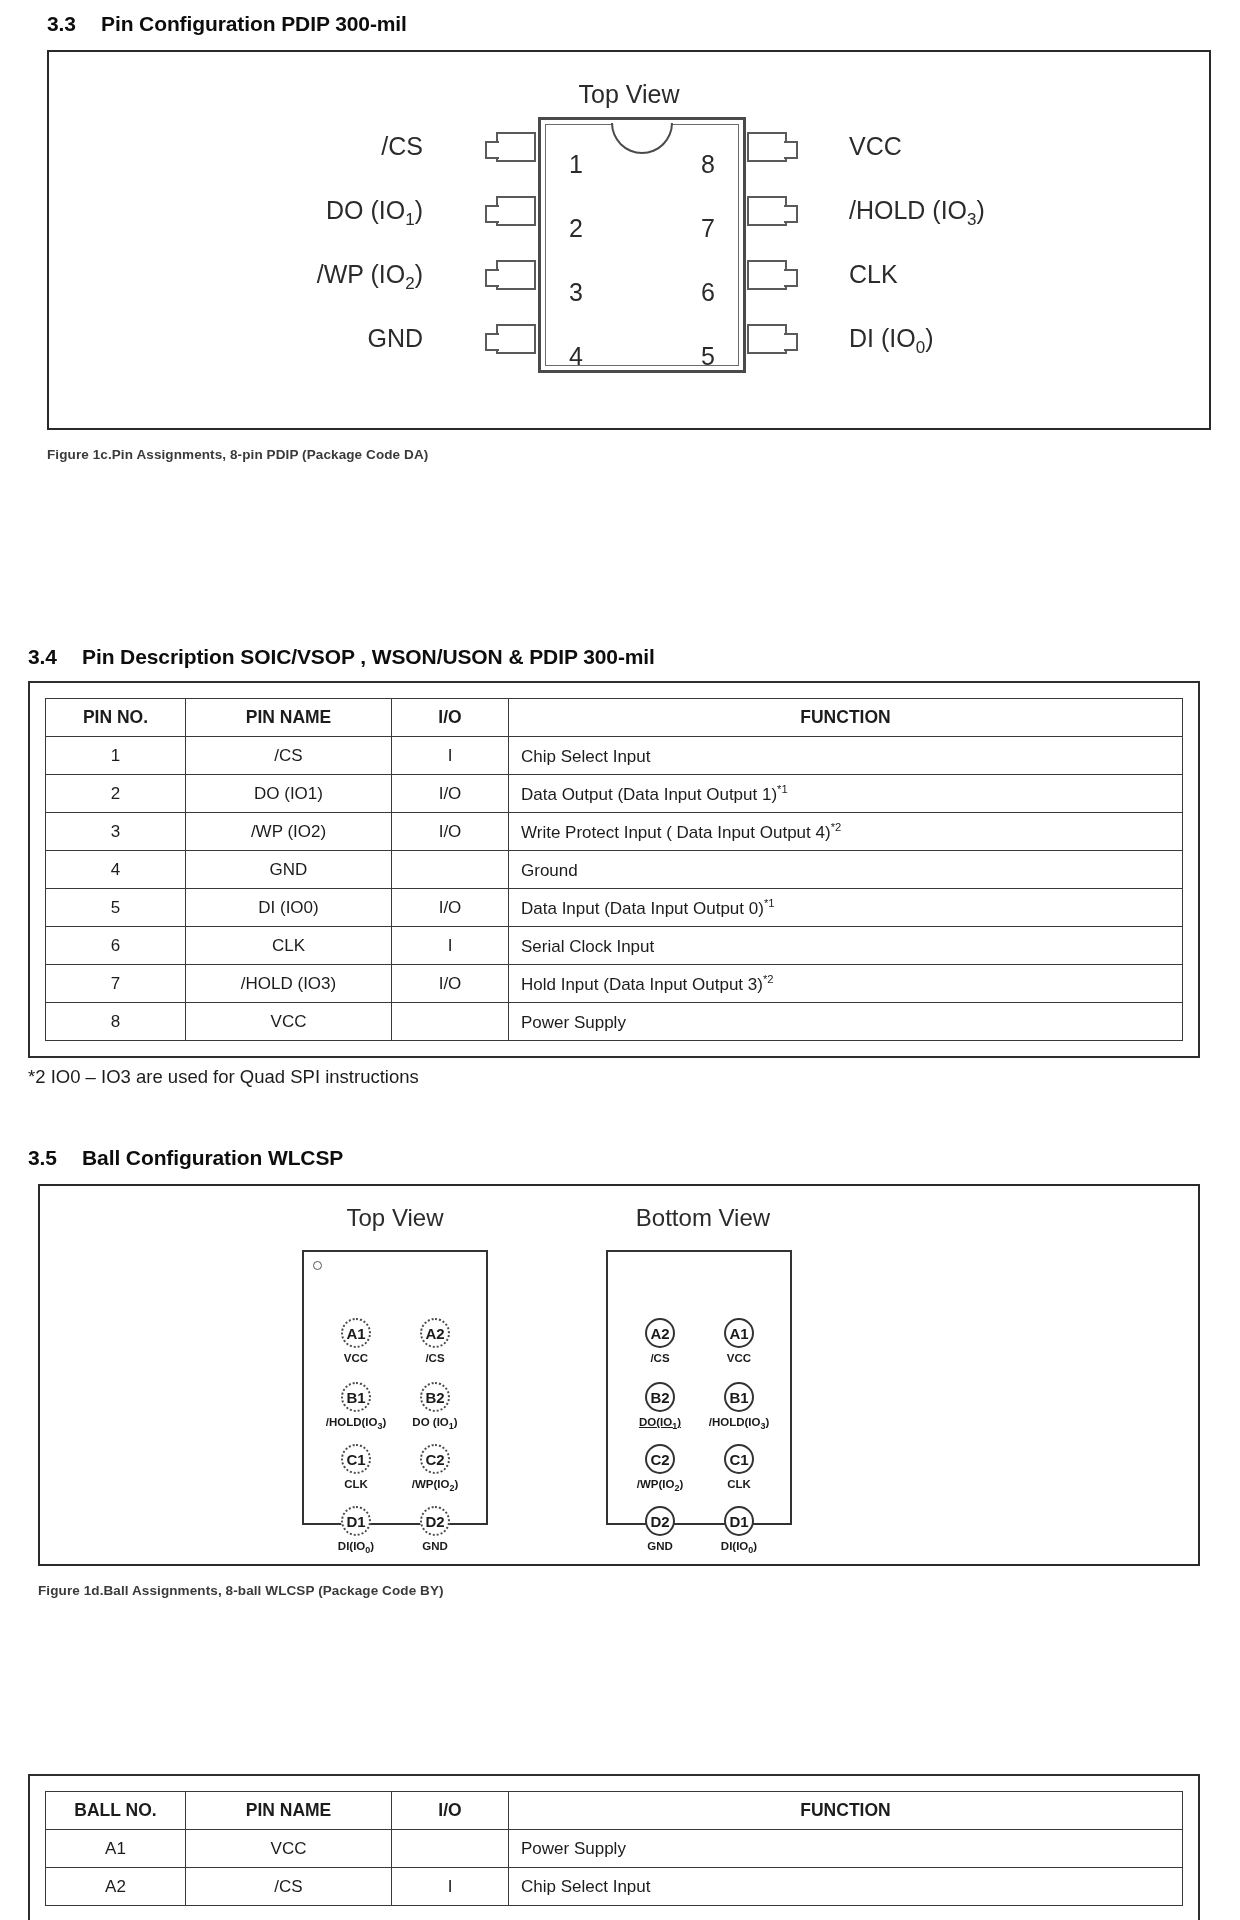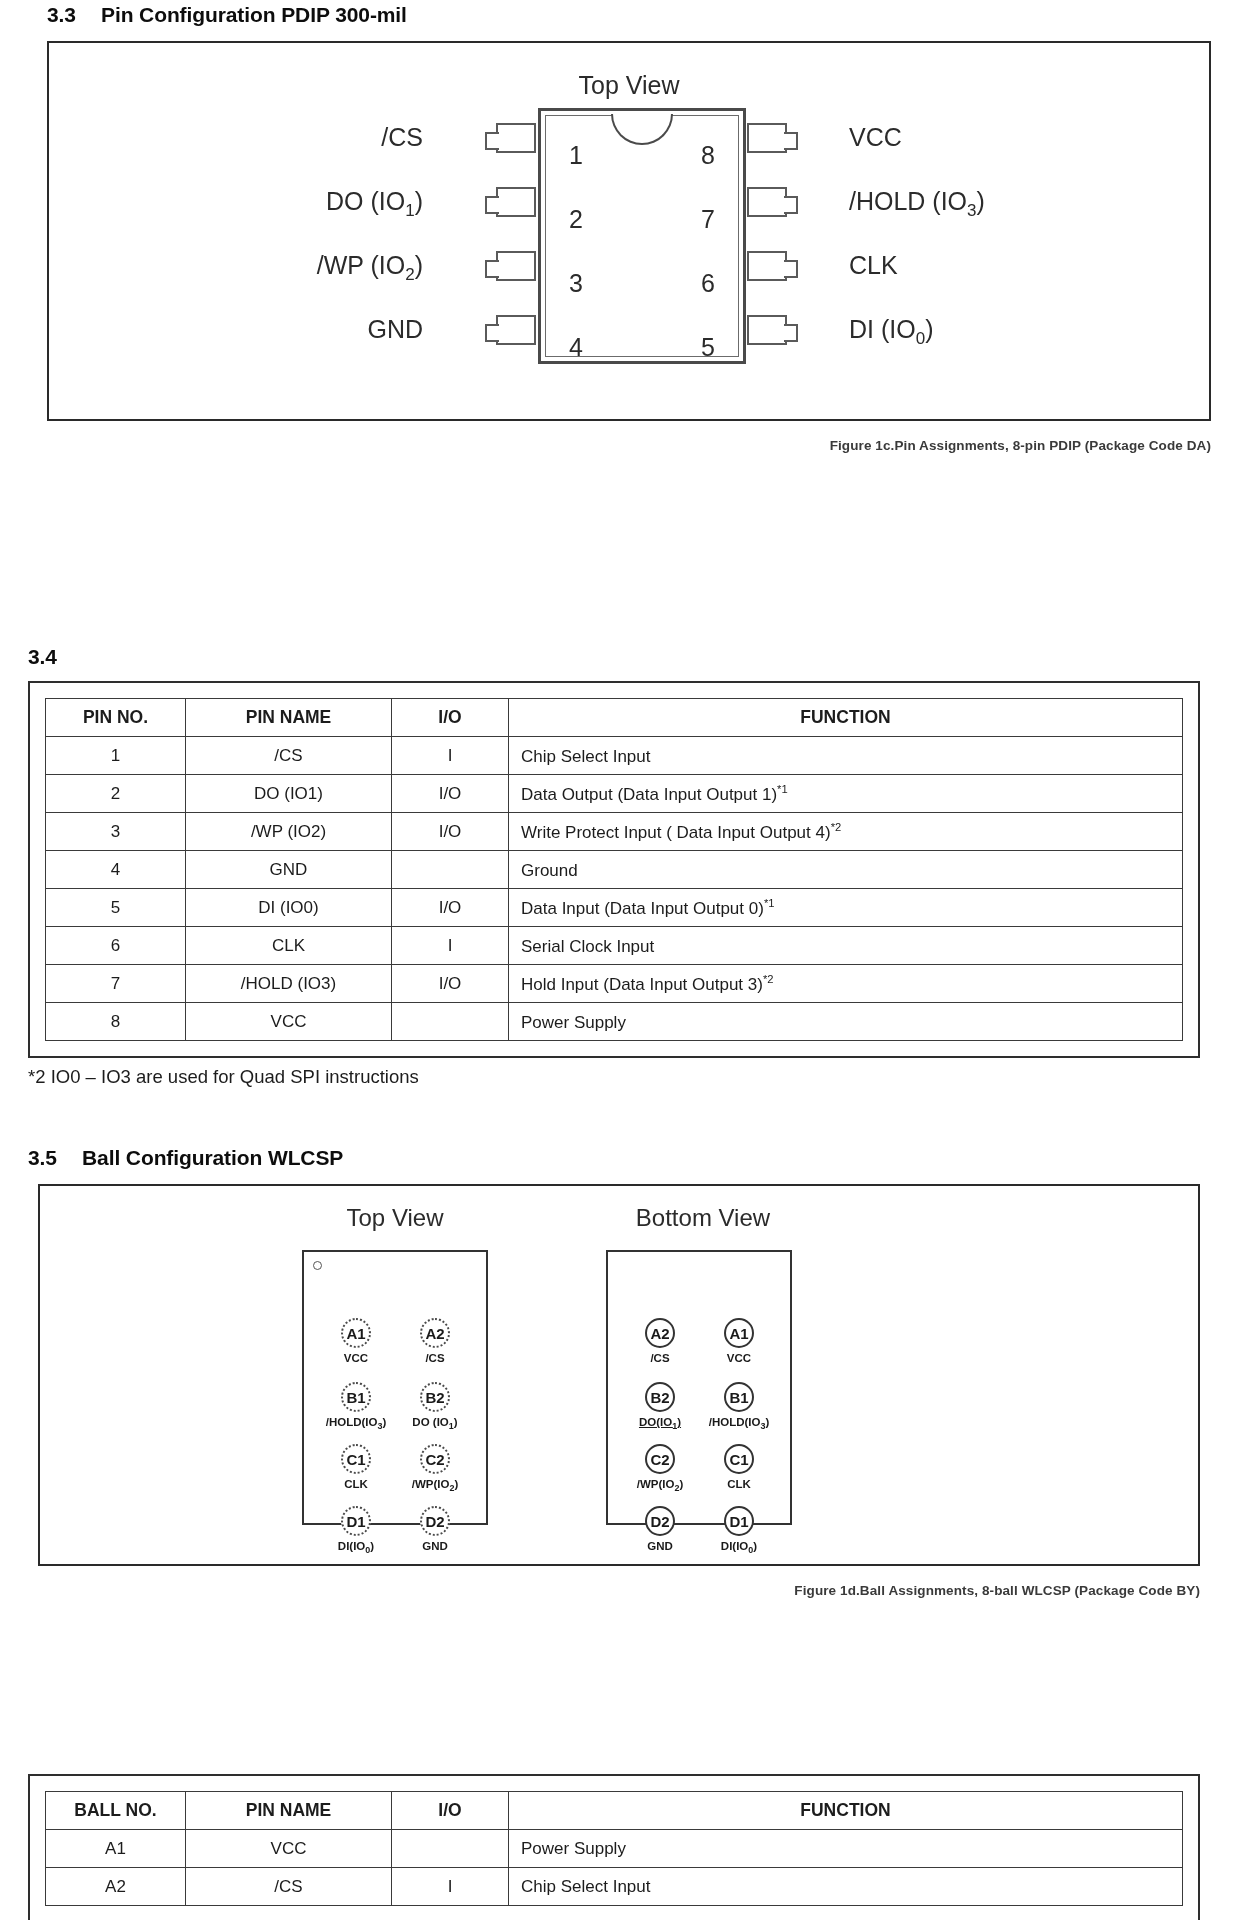--- a/index.html
+++ b/index.html
@@ -30,21 +30,21 @@
   .sec-num { width: 54px; flex: 0 0 54px; }
   .sec-title { white-space: nowrap; }
 
   
   .fig-box {
     border: 2px solid #2a2a2a;
     background: #fff;
     position: relative;
   }
   .fig-caption {
-    text-align: right;
+    text-align: left;
     font-size: 13.5px;
     font-weight: bold;
     color: #3a3a3a;
     letter-spacing: 0.1px;
   }
 
   
   .pdip-area { position: relative; height: 355px; }
   .topview-label {
     position: absolute; top: 28px; left: 0; right: 0;
@@ -165,21 +165,21 @@
     white-space: nowrap; text-align: center;
     transform: translateX(-50%);
   }
   .ball-name sub { font-size: 0.78em; }
 </style>
 </head>
 <body>
 
 <div class="page">
 
-  <div style="position:absolute; left:28px; top:3px; width:1190px;padding-left:19px;">
+  <div style="position:absolute; left:28px; top:12px; width:1190px;padding-left:19px;">
 
     <div class="sec-head">
       <span class="sec-num">3.3</span>
       <span class="sec-title">Pin Configuration PDIP 300-mil</span>
     </div>
 
     <div class="fig-box" style="margin-top:14px; width:1164px; height:380px;">
       <div class="pdip-area">
 
         <div class="topview-label">Top View</div>
@@ -234,20 +234,21 @@
       </div>
     </div>
 
     <div class="fig-caption" style="margin-top:17px; width:1164px;">Figure 1c.Pin Assignments, 8-pin PDIP (Package Code DA)</div>
   </div>
 
   <div style="position:absolute; left:28px; top:645px; width:1190px;">
 
     <div class="sec-head">
       <span class="sec-num">3.4</span>
+      <span class="sec-title">Pin Description SOIC/VSOP , WSON/USON &amp; PDIP 300-mil</span>
     </div>
 
     <div class="tbl-wrap" style="margin-top:12px; width:1172px;">
       <table class="dt">
         <thead>
           <tr>
             <th style="width:140px;">PIN NO.</th>
             <th style="width:206px;">PIN NAME</th>
             <th style="width:117px;">I/O</th>
             <th>FUNCTION</th>

